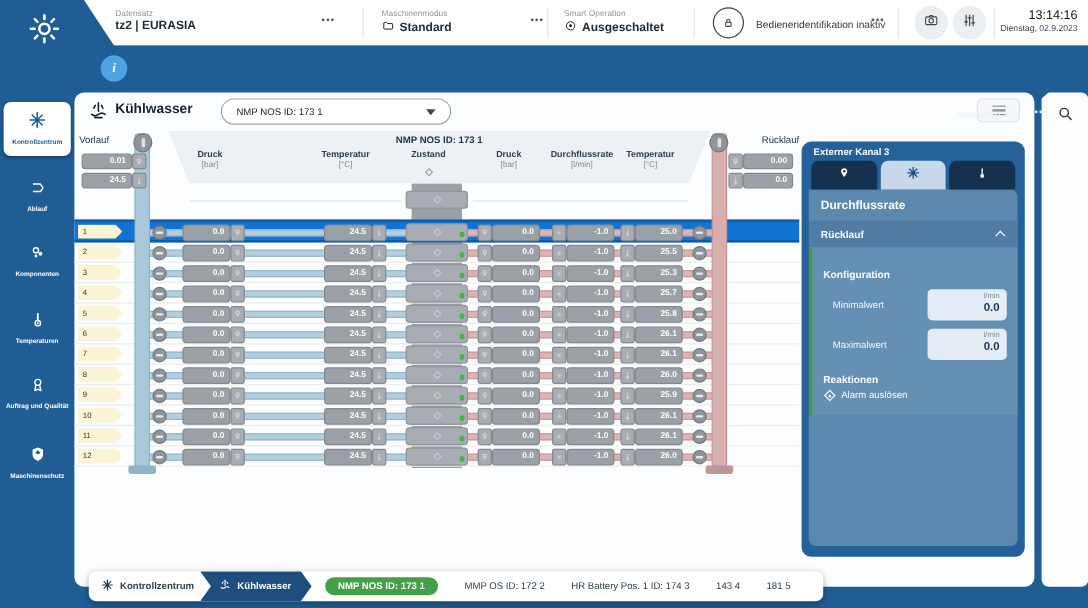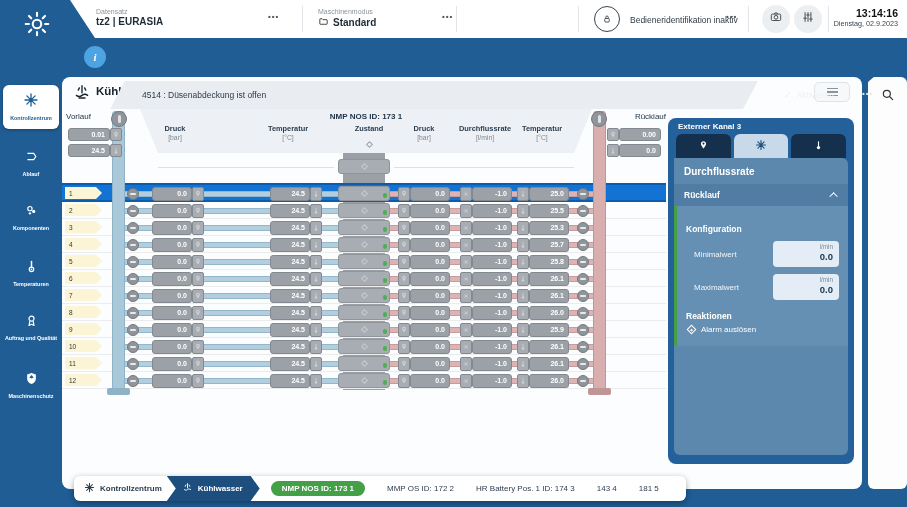--- a/index.html
+++ b/index.html
@@ -12,21 +12,21 @@
   .logo svg { position:absolute; left:22px; top:9px; }
   .tb-label { font-size:7px; color:#8b959e; line-height:9px; }
   .tb-value { font-size:10px; font-weight:bold; color:#1d2b38; line-height:12px; display:flex; align-items:center; gap:4px; }
   .tb-sec { position:absolute; top:7px; }
   .tb-dots { position:absolute; top:12px; font-size:8px; font-weight:bold; color:#555; letter-spacing:1px; cursor:pointer; }
   .tb-div { position:absolute; top:6px; width:1px; height:26px; background:#e2e6ea; }
   .lock-circle { position:absolute; left:594px; top:6px; width:26px; height:26px; border:1.6px solid #38444f; border-radius:50%; display:flex; align-items:center; justify-content:center; }
   .bediener { position:absolute; left:630px; top:15px; font-size:8.5px; color:#2c3a46; }
   .icon-btn { position:absolute; top:5px; width:28px; height:28px; border-radius:50%; background:#eceff2; display:flex; align-items:center; justify-content:center; cursor:pointer; }
   .clock { position:absolute; right:9px; top:7px; text-align:right; }
-  .clock .t { font-size:10.5px; font-weight:bold; color:#111; line-height:12px; }
+  .clock .t { font-size:10.5px; font-weight:normal; color:#111; line-height:12px; }
   .clock .d { font-size:7.2px; color:#3a454f; line-height:10px; }
 
   
   .alertbar { position:absolute; left:0; top:38px; width:907px; height:37px; background:#1f5d94; z-index:6; }
   .info-circle { position:absolute; left:84px; top:46px; width:22px; height:22px; border-radius:50%; background:#4da4e0; color:#fff; font-size:11px; font-weight:bold; font-family:"Liberation Serif",serif; font-style:italic; display:flex; align-items:center; justify-content:center; z-index:9; }
   .alert-msg { position:absolute; left:110px; top:43px; width:648px; height:28px; background:#e9edf1; clip-path:polygon(15px 0,100% 0,calc(100% - 15px) 100%,0 100%); display:flex; align-items:center; padding-left:32px; font-size:8.5px; color:#2c3a46; z-index:7; }
   .activate-btn { position:absolute; left:764px; top:44px; width:90px; height:25px; border-radius:13px; background:rgba(255,255,255,0.22); color:#eaf2f8; font-size:8.5px; display:flex; align-items:center; justify-content:center; gap:5px; cursor:pointer; z-index:7;text-align:center; }
   .check-ic::before { content:"✓"; font-size:9px; }
   .alert-dots { position:absolute; left:862px; top:51px; color:#dfe9f2; font-size:8px; font-weight:bold; letter-spacing:1px; cursor:pointer; z-index:7; }
   .alert-notch { position:absolute; left:860px; top:75px; width:0; height:0; border-left:8px solid transparent; border-right:8px solid transparent; border-top:7px solid #1f5d94; z-index:9; }
@@ -138,20 +138,30 @@
     <div class="tb-value">
       <span><svg width="11" height="11" viewBox="0 0 24 24">
             <path d="M4 7a1 1 0 011-1h4l2 2h8a1 1 0 011 1v8a1 1 0 01-1 1H5a1 1 0 01-1-1z" fill="none" stroke="#222" stroke-width="1.8"></path>
           </svg></span>
       <span>Standard</span>
     </div>
   </div>
   <div class="tb-dots" style="left:442px">•••</div>
   <div class="tb-div" style="left:456px"></div>
 
+  <div class="tb-sec" style="left:470px">
+    <div class="tb-label">Smart Operation</div>
+    <div class="tb-value">
+      <span><svg width="11" height="11" viewBox="0 0 24 24">
+            <circle cx="12" cy="12" r="7.5" fill="none" stroke="#222" stroke-width="1.8"></circle>
+            <circle cx="12" cy="12" r="2.6" fill="#222"></circle>
+          </svg></span>
+      <span>Ausgeschaltet</span>
+    </div>
+  </div>
   <div class="tb-div" style="left:578px"></div>
 
   <div class="lock-circle">
     <svg width="12" height="12" viewBox="0 0 24 24">
         <rect x="7.5" y="11" width="9" height="7" rx="1.5" fill="none" stroke="#38444f" stroke-width="1.8"></rect>
         <path d="M9.5 11V8.5a2.5 2.5 0 015 0V11" fill="none" stroke="#38444f" stroke-width="1.8"></path>
       </svg>
   </div>
   <div class="bediener">Bedieneridentifikation inaktiv</div>
   <div class="tb-dots" style="left:726px">•••</div>
@@ -183,21 +193,20 @@
 <div class="logo">
   <span><svg width="30" height="30" viewBox="0 0 24 24">
         <g fill="none" stroke="#fff" stroke-width="1.7">
           <circle cx="12" cy="12" r="3.4"></circle>
           <path d="M12 5.5V3M12 21v-2.5M5.5 12H3M21 12h-2.5M7.4 7.4L5.6 5.6M18.4 18.4l-1.8-1.8M16.6 7.4l1.8-1.8M5.6 18.4l1.8-1.8" stroke-linecap="round"></path>
         </g>
       </svg></span>
 </div>
 
 <div class="alertbar">
-  <div class="alert-msg">4514 : Düsenabdeckung ist offen</div>
   <div class="activate-btn">
     <span class="check-ic"></span>
     <span>Aktivieren</span>
   </div>
   <div class="alert-dots">•••</div>
 </div>
 <div class="info-circle">i</div>
 <div class="alert-notch"></div>
 
 <nav class="sidebar">
@@ -275,21 +284,21 @@
     <div class="dg-label r">Rücklauf</div>
 
     <div class="col" style="left:113px">
       <div class="ct">Druck</div>
         <div class="cu">[bar]</div>
     </div>
     <div class="col" style="left:226px">
       <div class="ct">Temperatur</div>
         <div class="cu">[°C]</div>
     </div>
-    <div class="col" style="left:307px">
+    <div class="col" style="left:295px">
       <div class="ct">Zustand</div><span class="dia"></span>
     </div>
     <div class="col" style="left:362px">
       <div class="ct">Druck</div>
         <div class="cu">[bar]</div>
     </div>
     <div class="col" style="left:423px">
       <div class="ct">Durchflussrate</div>
         <div class="cu">[l/min]</div>
     </div>

